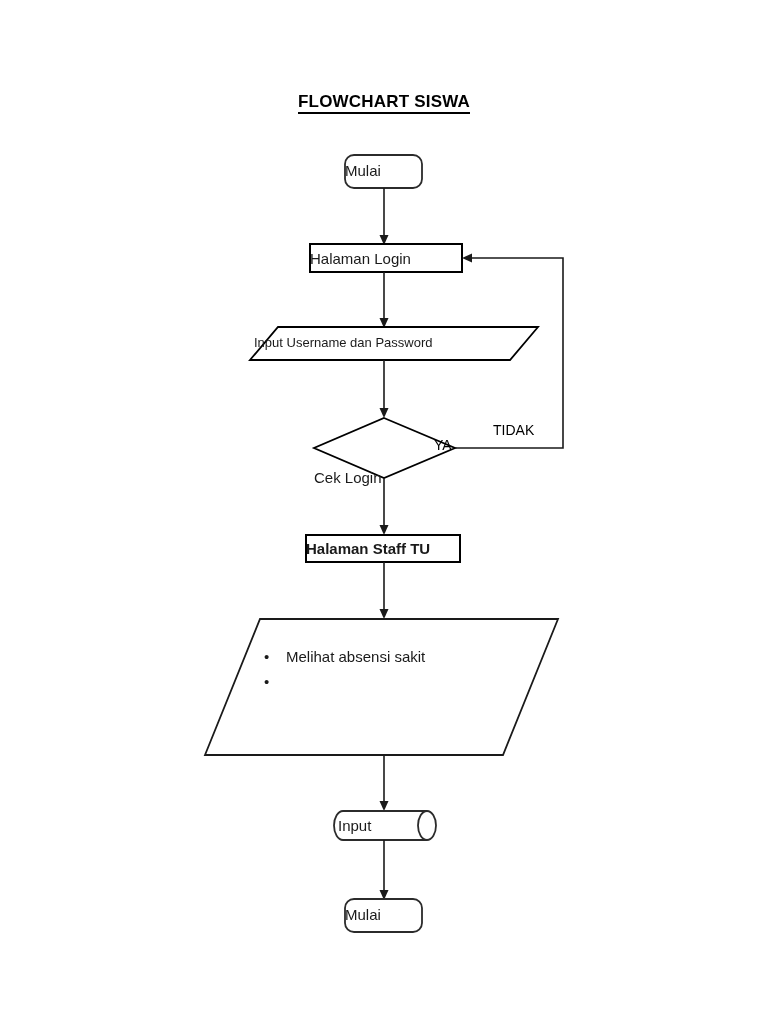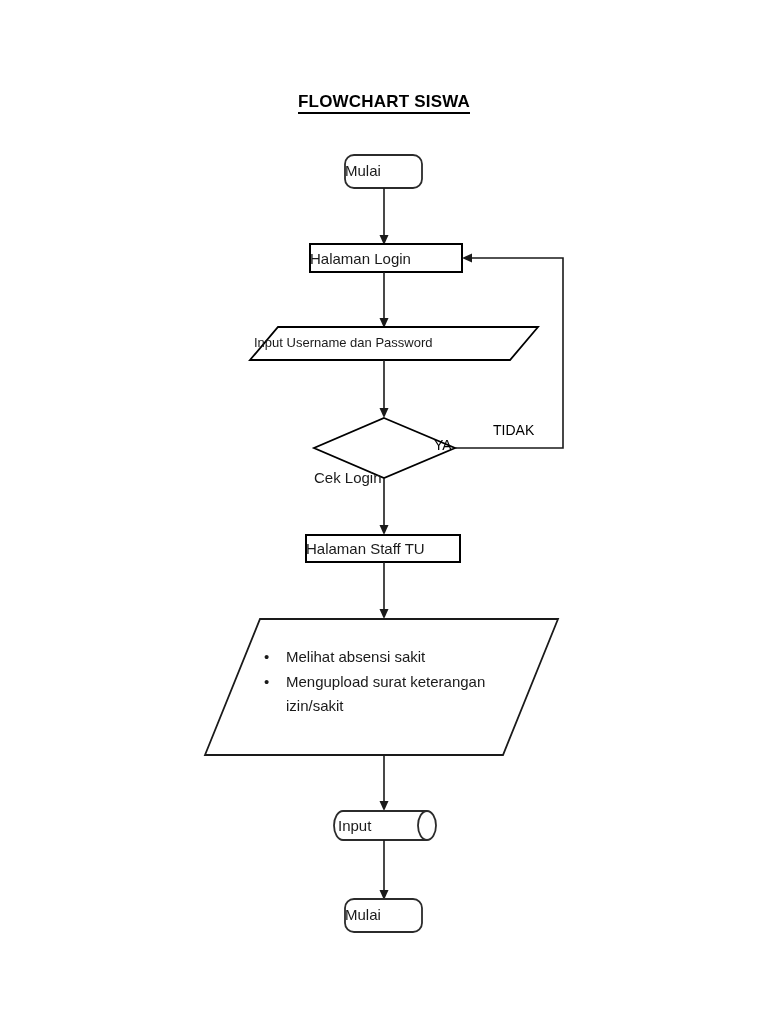--- a/index.html
+++ b/index.html
@@ -135,30 +135,29 @@
   <div class="lbl lbl-c" style="left:310px; top:250px; width:181px;">Halaman Login</div>
 
   <div class="lbl lbl-c small" style="left:254px; top:335px; width:280px;">Input Username dan Password</div>
 
   <div class="lbl lbl-c" style="left:314px; top:439px; width:141px;margin-top:30px;">Cek Login</div>
 
   <div class="branch" style="left:493px; top:422px;">TIDAK</div>
 
   <div class="branch" style="left:434px; top:437px;">YA</div>
 
-  <div class="lbl lbl-c" style="left:306px; top:540px; width:150px;">Halaman Staff TU</div>
+  <div class="lbl lbl-c" style="left:306px; top:540px; width:150px;font-weight:bold;">Halaman Staff TU</div>
 
   <div class="bullets" style="left:260px; top:645px;">
     <div class="row">
       <span class="dot">•</span>
       <span>Melihat absensi sakit</span>
     </div>
     <div class="row">
       <span class="dot">•</span>
-      <span>Mengupload surat keterangan izin/sakit</span>
     </div>
   </div>
 
   <div class="lbl lbl-c" style="left:338px; top:817px; width:84px;">Input</div>
 
   <div class="lbl lbl-c" style="left:345px; top:906px; width:77px;">Mulai</div>
 
 </div>
 
 </body></html>

